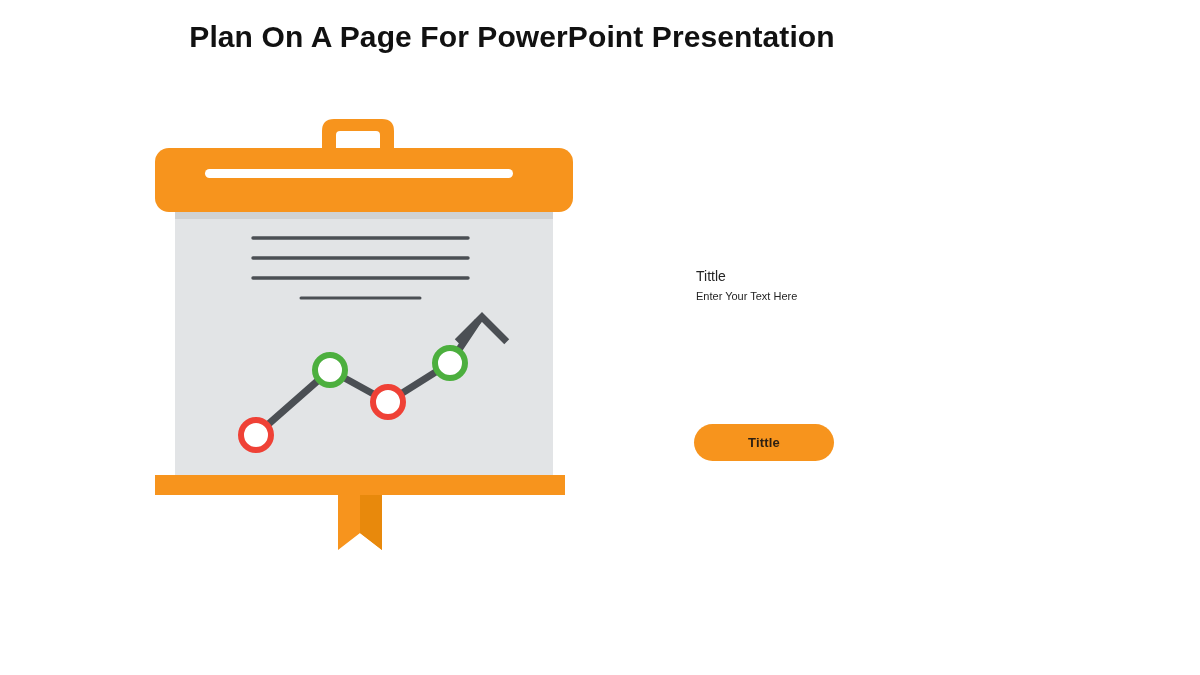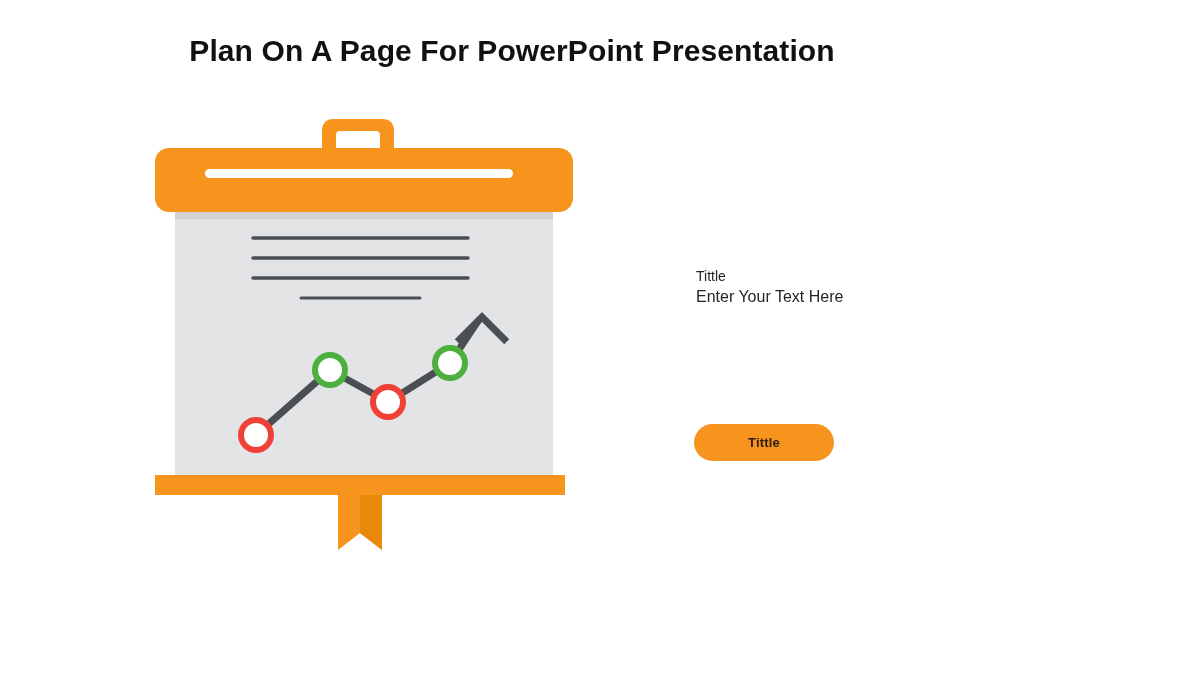--- a/index.html
+++ b/index.html
@@ -20,21 +20,21 @@
   .slide {
     position: absolute;
     inset: 0;
     background: #ffffff;
   }
 
   
   .slide-title {
     position: absolute;
     left: 0;
-    top: 32px;
+    top: 18px;
     width: 1024px;
     text-align: center;
     font-size: 30px;
     font-weight: bold;
     color: #111111;
     letter-spacing: 0.1px;
     line-height: 38px;
     white-space: nowrap;
   }
 
@@ -66,21 +66,21 @@
     top: 266px;
     width: 300px;
   }
   .sub-title {
     font-size: 14px;
     color: #242424;
     line-height: 20px;
     white-space: nowrap;
   }
   .sub-text {
-    font-size: 16px;
+    font-size: 11px;
     color: #242424;
     line-height: 21px;
     white-space: nowrap;
   }
 
   
   .pill-button {
     position: absolute;
     left: 694px;
     top: 424px;

